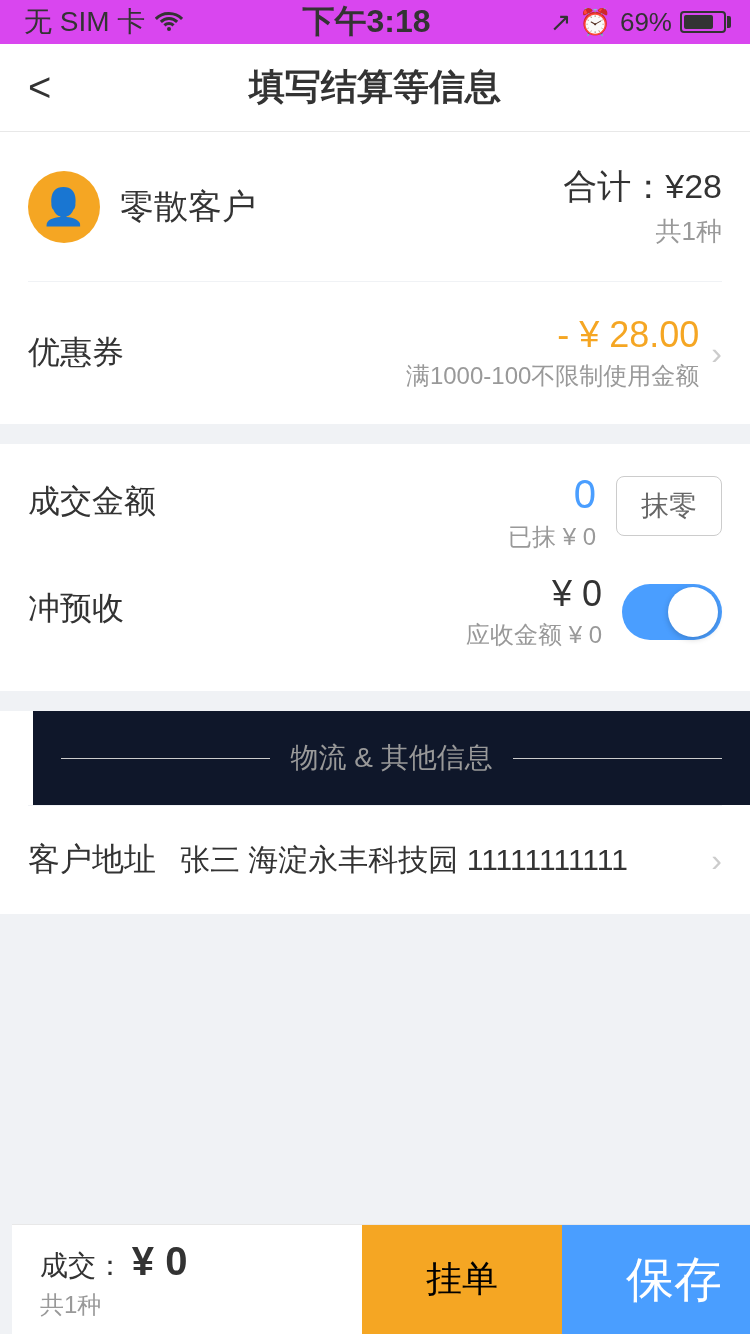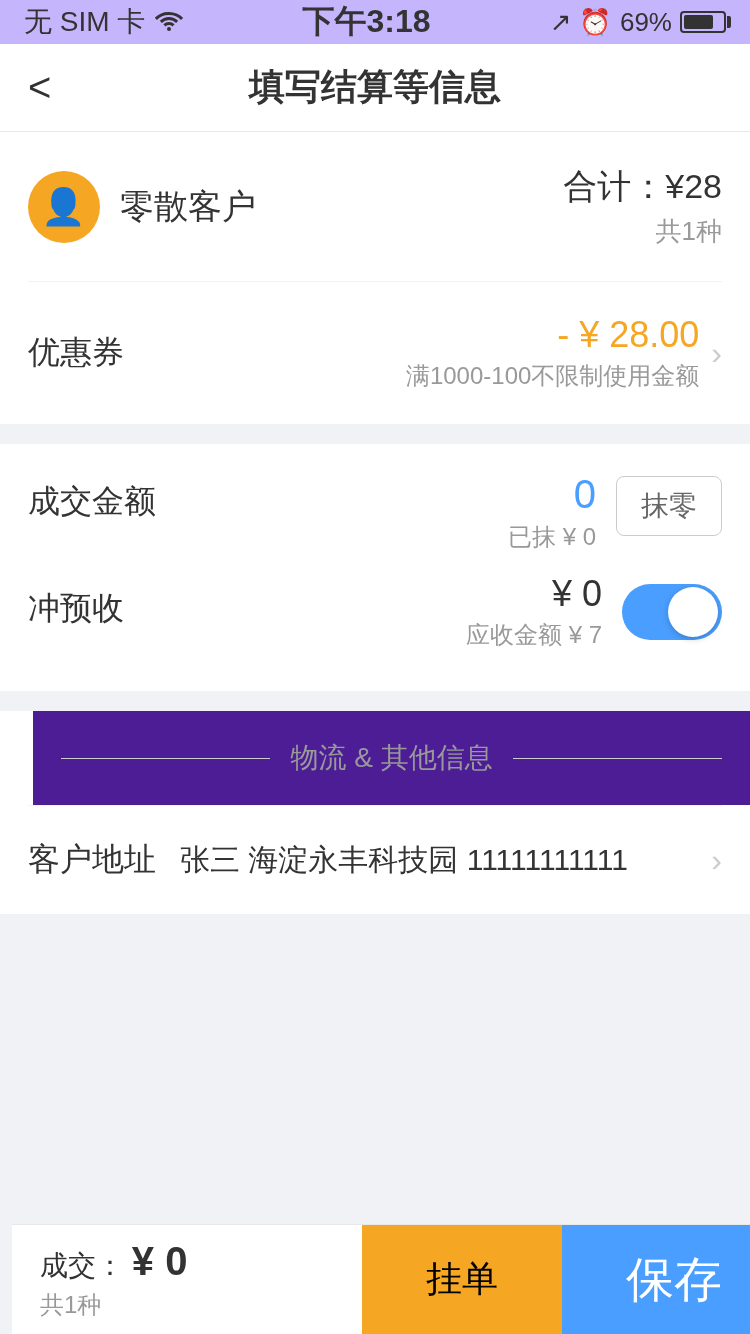--- a/index.html
+++ b/index.html
@@ -10,21 +10,21 @@
       font-family: -apple-system, 'PingFang SC', 'Helvetica Neue', Arial, sans-serif;
       background: #f0f2f5;
       font-size: 32px;
       color: #333;
       position: relative;
     }
 
     
     .status-bar {
       height: 44px;
-      background: #c4b5fd;
+      background: #d946ef;
       display: flex;
       align-items: center;
       justify-content: space-between;
       padding: 0 24px;
       font-size: 28px;
       font-weight: 500;
     }
     .status-left { display: flex; align-items: center; gap: 10px; }
     .status-center { font-size: 32px; font-weight: 600; }
     .status-right { display: flex; align-items: center; gap: 8px; font-size: 26px; }
@@ -438,32 +438,32 @@
         </div>
         <button class="round-btn">抹零</button>
       </div>
     </div>
 
     <div class="prepaid-row">
       <span class="prepaid-label">冲预收</span>
       <div class="prepaid-right">
         <div class="prepaid-info">
           <div class="prepaid-amount">¥ 0</div>
-          <div class="prepaid-sub">应收金额 ¥ 7</div>
+          <div class="prepaid-sub">应收金额 ¥ 0</div>
         </div>
         <div class="toggle">
           <div class="toggle-knob"></div>
         </div>
       </div>
     </div>
   </div>
 
 
   <div class="card">
-    <div style="padding: 28px 28px; background: #4c1d95; margin-left: 33px;">
+    <div style="padding: 28px 28px; background: #0f172a; margin-left: 33px;">
       <div class="logistics-divider">
         <span class="logistics-text">物流 &amp; 其他信息</span>
       </div>
     </div>
 
     <div class="divider"></div>
 
     <div class="address-row">
       <span class="address-label">客户地址</span>
       <span class="address-value">张三 海淀永丰科技园 11111111111</span>

